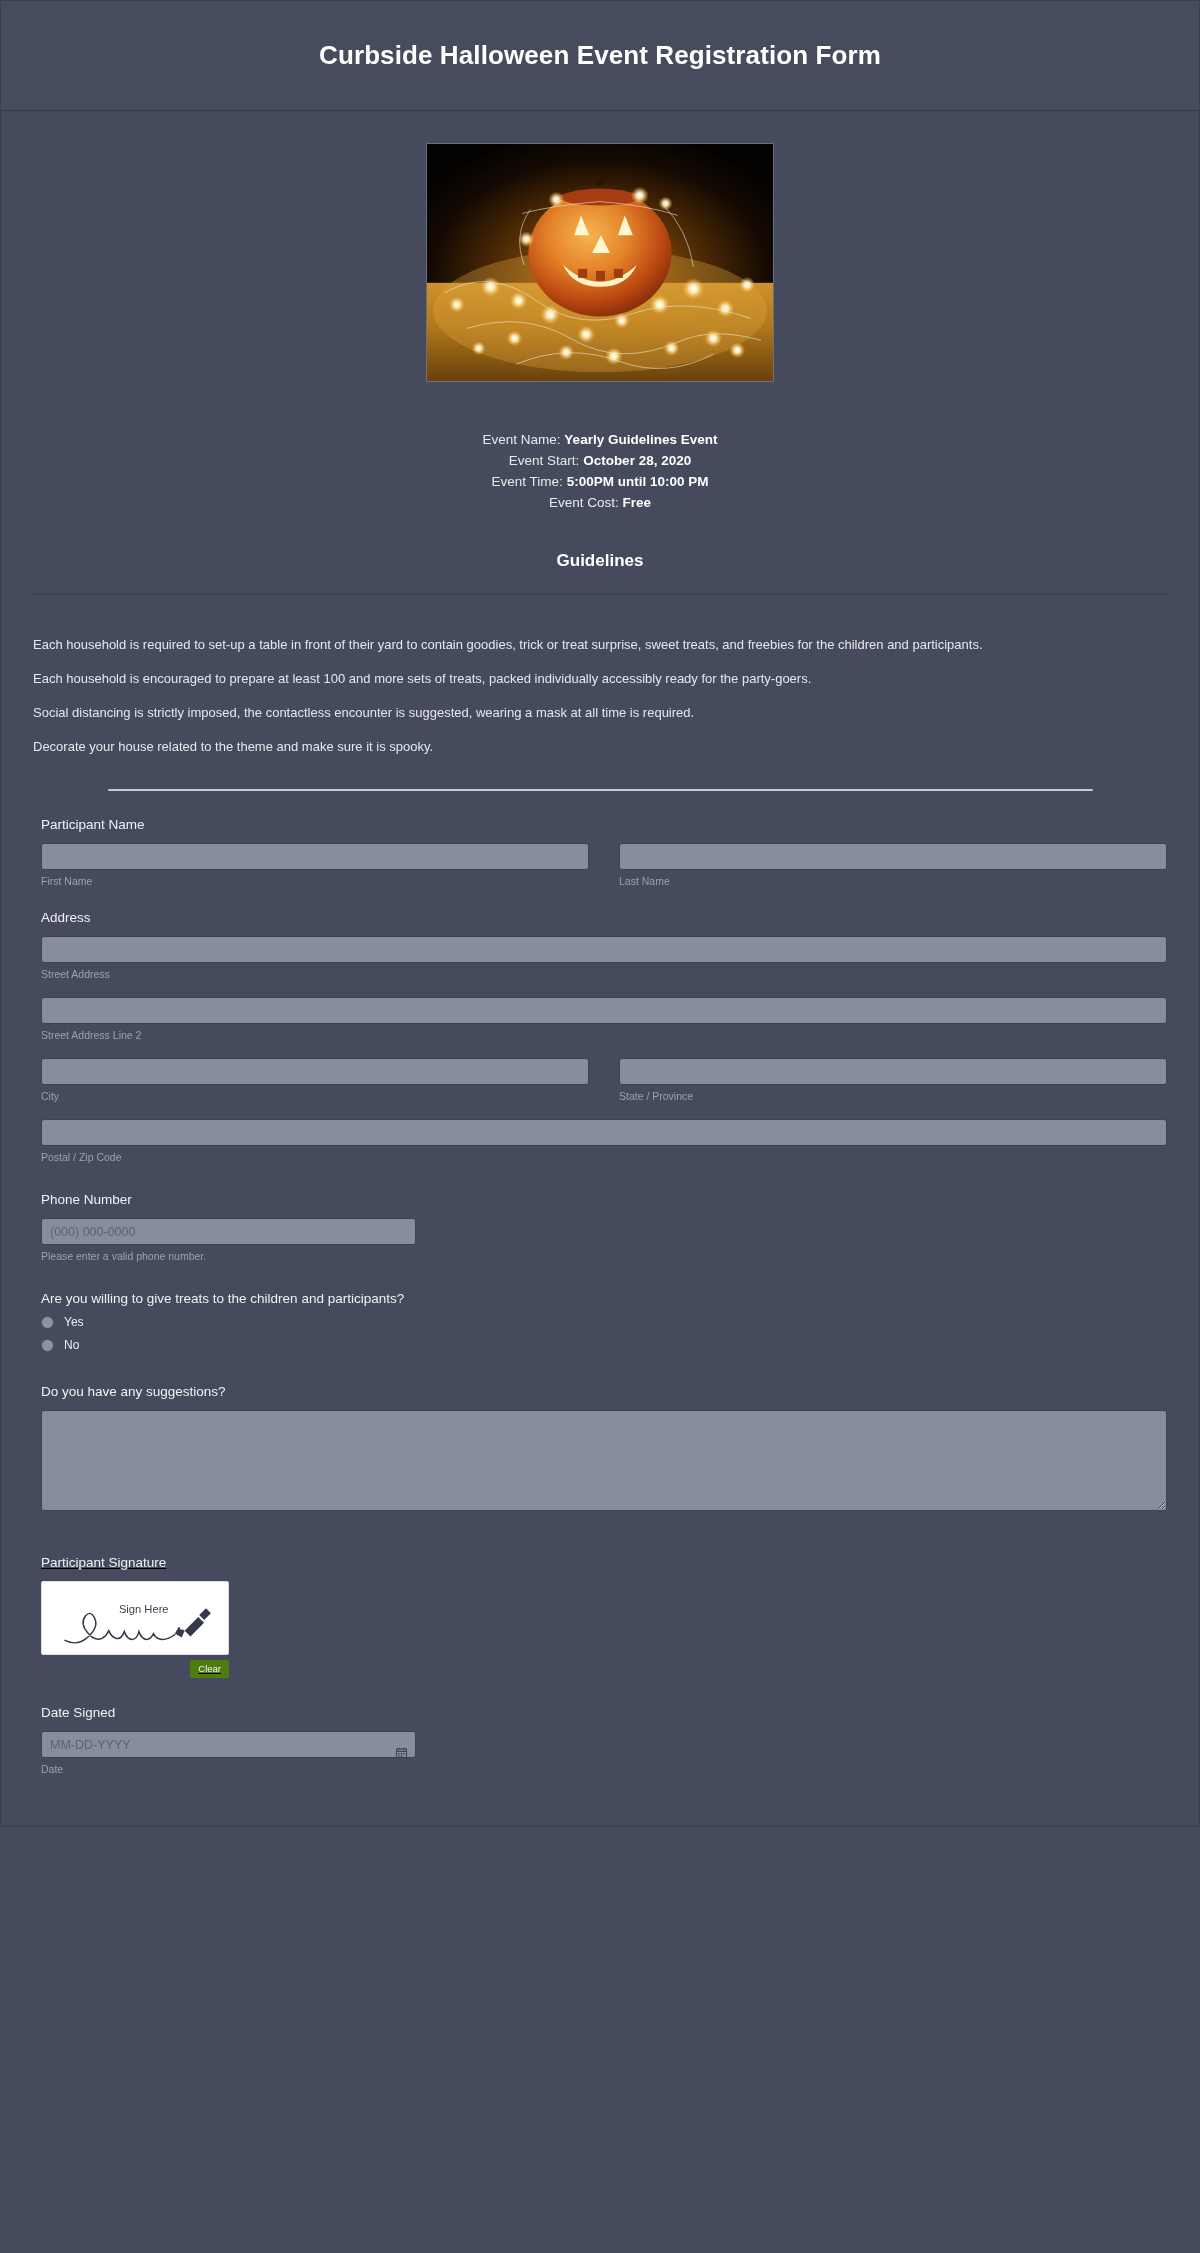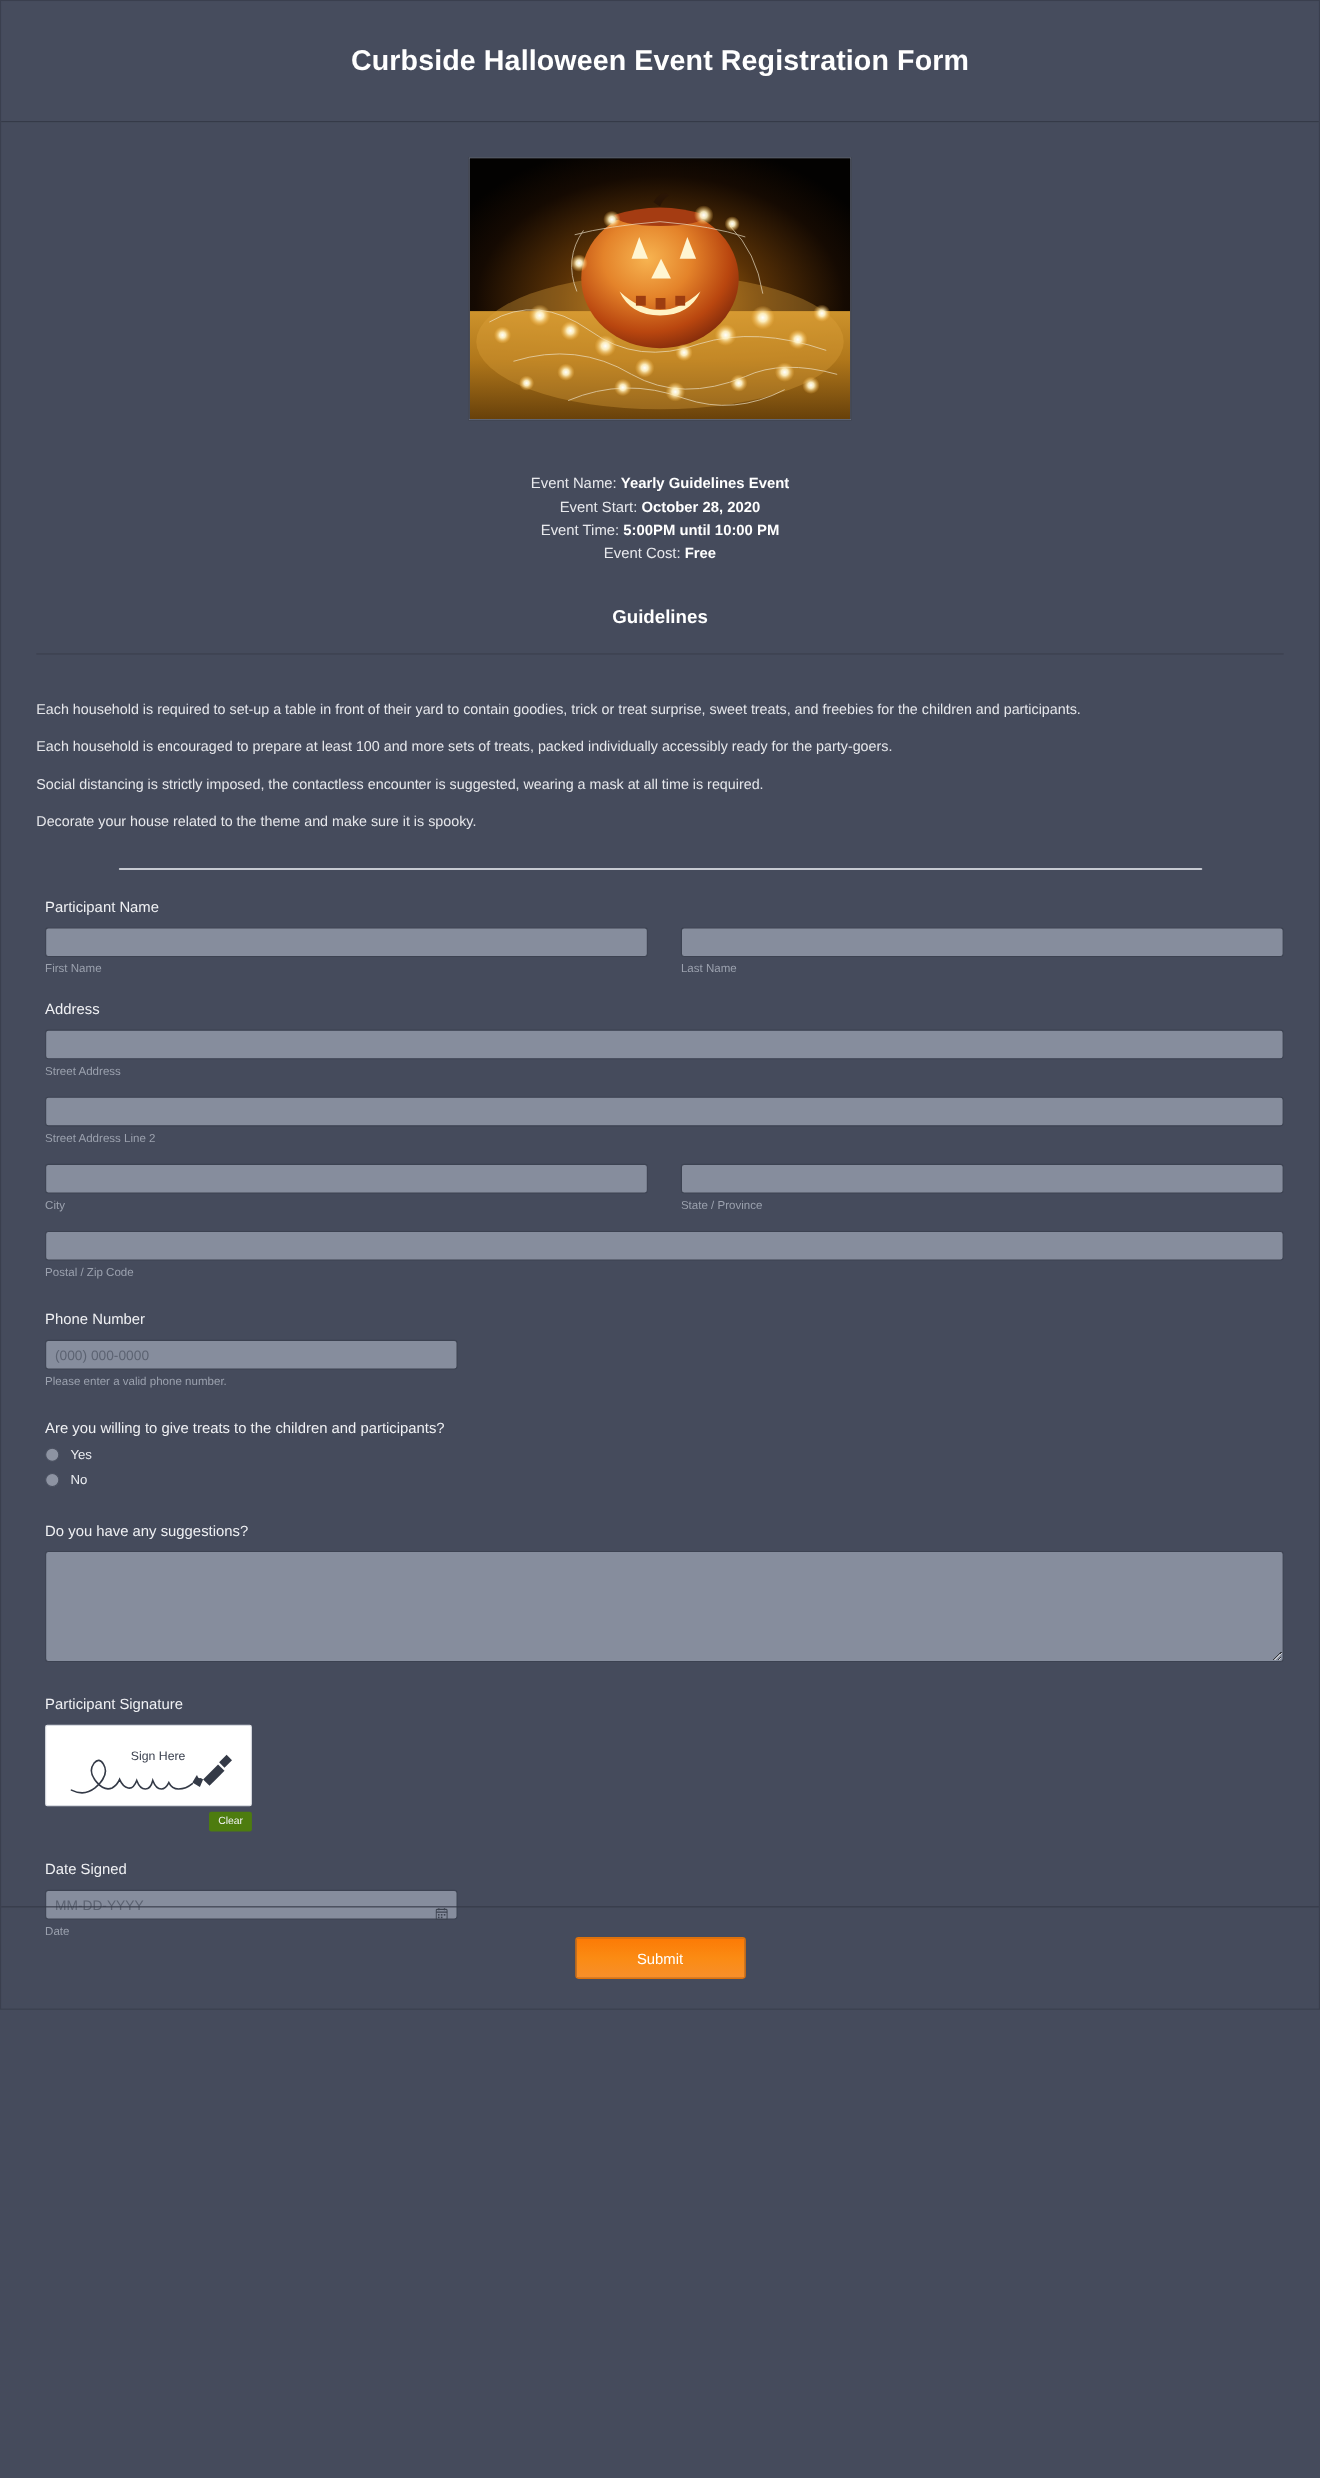--- a/index.html
+++ b/index.html
@@ -425,21 +425,21 @@
           <span class="radio-dot"></span>
           <span class="radio-label">No</span>
         </div>
       </div>
 
       <div class="field-block" style="margin-top:32px;">
         <span class="field-label">Do you have any suggestions?</span>
         <textarea class="input" placeholder="" style=""></textarea>
       </div>
 
-      <div class="field-block" style="margin-top:31px;">
+      <div class="field-block" style="margin-top:44px;text-decoration:underline;">
         <span class="field-label">Participant Signature</span>
         <div class="sig-pad">
           <svg viewBox="0 0 188 74">
             <text x="103" y="32" font-family="Liberation Sans, sans-serif" font-size="11.5" fill="#3b414f" text-anchor="middle">Sign Here</text>
             <path d="M22 60 q12 6 22 -2 q14 -12 8 -22 q-4 -7 -9 -1 q-6 8 3 18 q7 8 14 5
                      q5 -3 7 -8 q3 7 8 8 q5 1 8 -7 q3 8 8 8 q5 0 7 -8 q3 8 8 8 q4 0 7 -6
                      q3 6 9 6 q7 0 13 -5" fill="none" stroke="#343a47" stroke-width="1.5" stroke-linecap="round"></path>
             <g>
               <path d="M145 50 l14 -14 l6 6 l-14 14 z" fill="#343a47"></path>
               <path d="M145 50 l-6 -4 l-4 7 l7 4 z" fill="#343a47"></path>
@@ -468,17 +468,14 @@
             <rect x="2.3" y="8.6" width="1.6" height="1.6" fill="#3d4350"></rect>
             <rect x="5.2" y="8.6" width="1.6" height="1.6" fill="#3d4350"></rect>
           </svg>
           <span class="sub-label">Date</span>
         </div>
       </div>
 
     </div>
   </div>
 
-  <div class="footer">
-    <button class="submit-btn">Submit</button>
-  </div>
 
 </div>
 
 </body></html>

